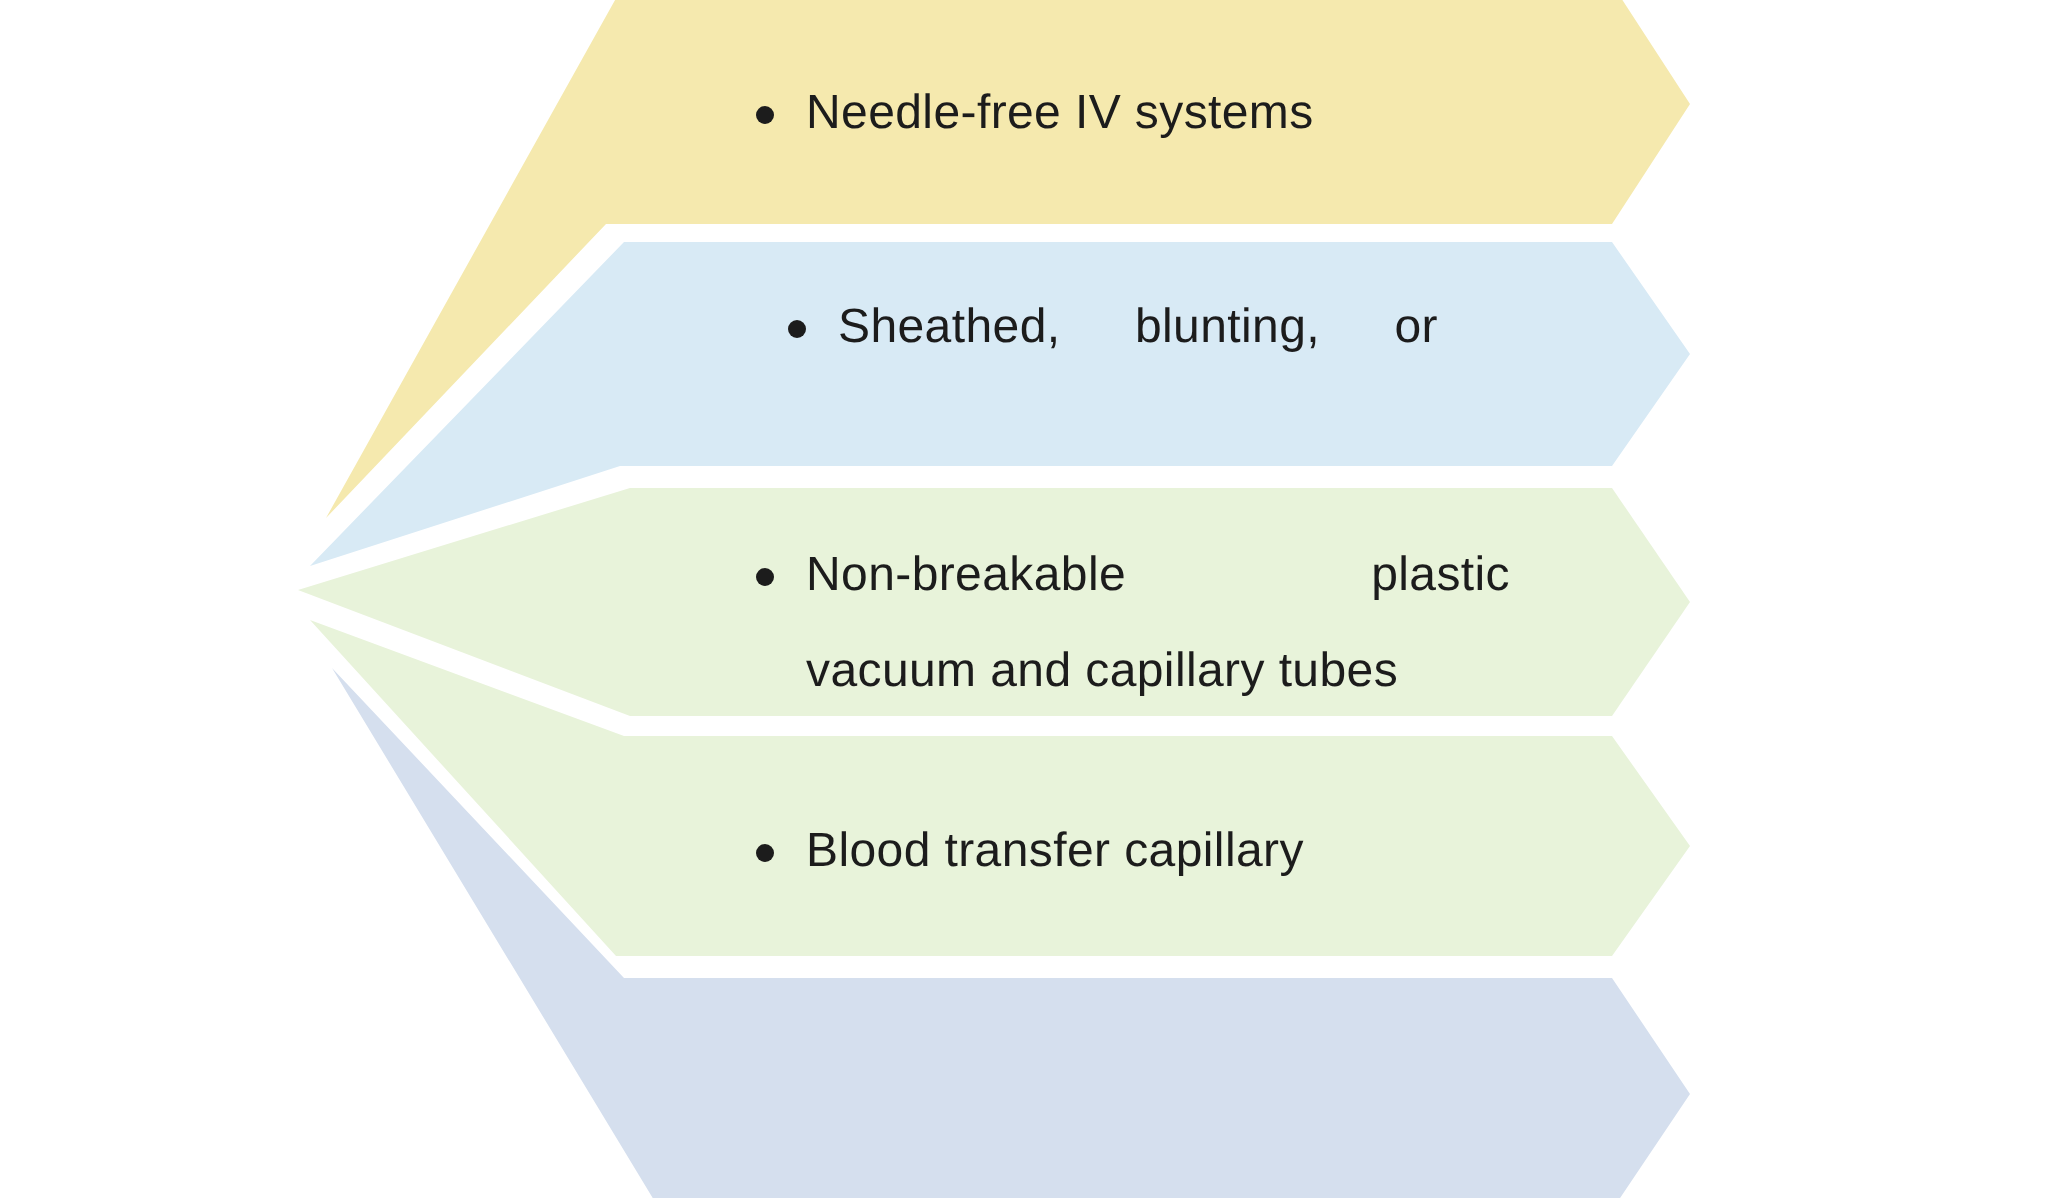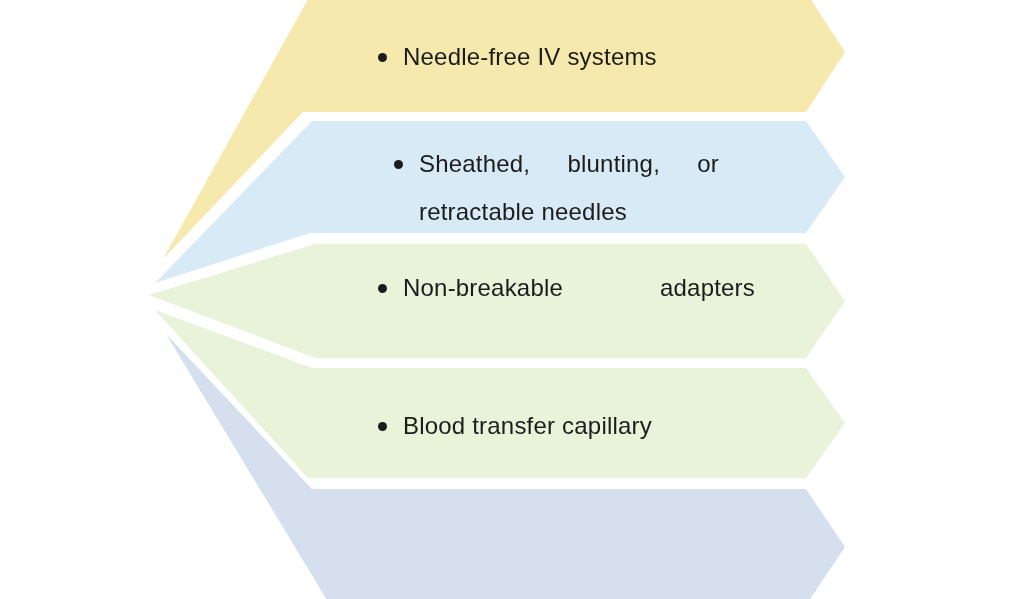--- a/index.html
+++ b/index.html
@@ -72,26 +72,26 @@
   </svg>
 
   <div class="item" style="left:376px; top:33px; width:420px;">
     <span class="bullet"></span>
     <span class="line">Needle-free IV systems</span>
   </div>
 
   <div class="item" style="left:392px; top:124px; width:300px;margin-top:16px;">
     <span class="bullet"></span>
     <span class="jline">Sheathed, blunting, or</span>
-    <span class="line">retractable needles</span>
   </div>
 
   <div class="item" style="left:376px; top:264px; width:352px;">
     <span class="bullet"></span>
-    <span class="jline">Non-breakable adapters</span>
+    <span class="jline">Non-breakable plastic</span>
+    <span class="line">vacuum and capillary tubes</span>
   </div>
 
   <div class="item" style="left:376px; top:402px; width:420px;">
     <span class="bullet"></span>
     <span class="line">Blood transfer capillary</span>
   </div>
 
 
 </div>
 

